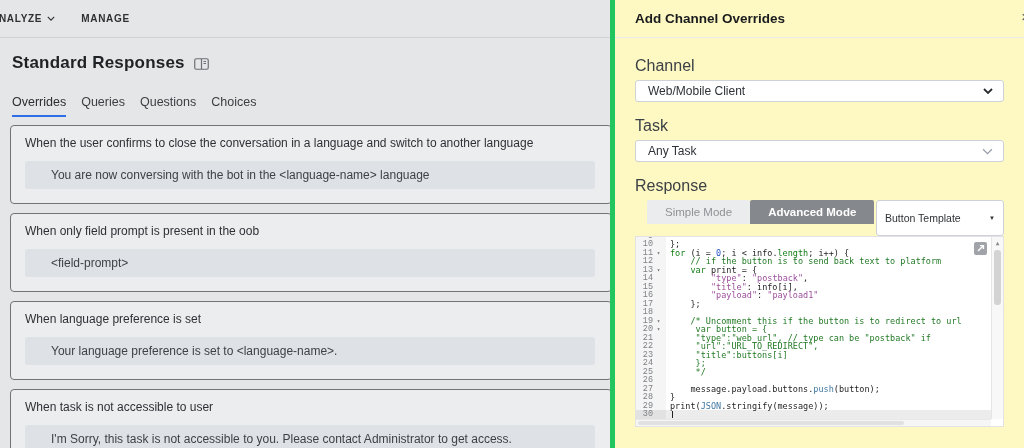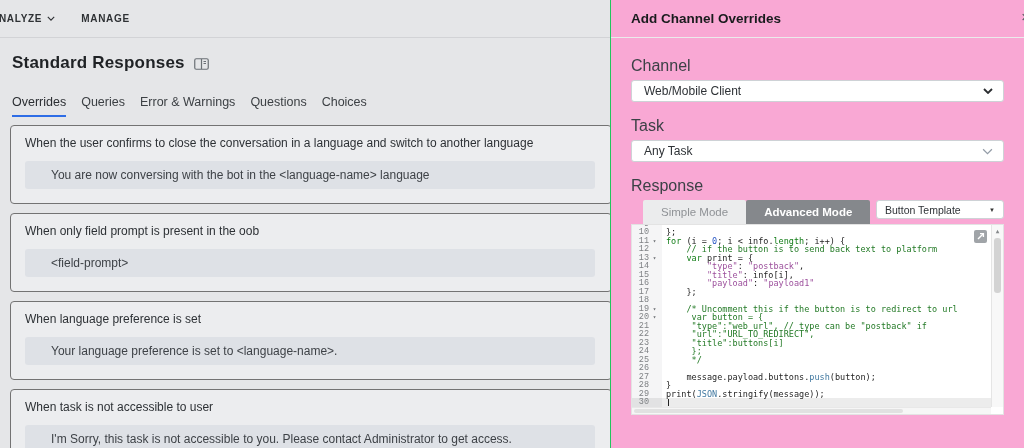--- a/index.html
+++ b/index.html
@@ -40,22 +40,22 @@
     border-radius:4px; padding:10px 16px 14px 14px;
   }
   .card-cond { font-size:12px; color:#2d3135; margin-bottom:11px; }
   .card-msg {
     background:#dee1e6; border-radius:3px; padding:7px 26px;
     font-size:12px; color:#3e4247;
   }
 
   
   .panel {
-    width:414px; flex:0 0 414px; background:#f9a8d4;
-    border-left:1px solid #22c55e; position:relative; overflow:hidden;
+    width:414px; flex:0 0 414px; background:#fef9c3;
+    border-left:5px solid #22c55e; position:relative; overflow:hidden;
   }
   .panel-header {
     height:38px; display:flex; align-items:center;
     padding:0 20px; border-bottom:1px solid #ebebeb; position:relative;
   }
   .panel-title { font-size:13.5px; font-weight:700; color:#191b1d; }
   .close-x {
     position:absolute; right:-6px; top:9px; font-size:15px; color:#54585c;
     cursor:pointer; line-height:1;
   }
@@ -71,21 +71,21 @@
   .chev-thin { width:11px; height:7px; opacity:0.75; }
 
   .resp-head { display:flex; justify-content:space-between; align-items:flex-start; }
   .modes { display:flex;padding-left:12px; }
   .mode {
     height:24px; line-height:24px; padding:0 18px; font-size:11.5px;
     background:#ebeced; color:#8f9296; border-radius:2px 2px 0 0; cursor:pointer;
   }
   .mode.active { background:#85888c; color:#ffffff; font-weight:700; }
   .tmpl-select {
-    width:128px; height:19px; border:1px solid #ced2d6; border-radius:3px;
+    width:128px; height:36px; border:1px solid #ced2d6; border-radius:3px;
     display:flex; align-items:center; justify-content:space-between;
     padding:0 8px; font-size:10.5px; color:#2e3236; cursor:pointer; background:#fff;
   }
   .tri { font-size:6px; color:#333; }
 
   
   .editor {
     position:relative; height:191px; border:1px solid #e3e3e3; background:#fff;
     overflow:hidden; font-family:"DejaVu Sans Mono", monospace; cursor:text;
   }
@@ -149,21 +149,20 @@
           <rect x="0.75" y="0.75" width="13.5" height="10.5" rx="1.5" fill="none" stroke="#6b7075" stroke-width="1.2"></rect>
           <line x1="7.5" y1="1" x2="7.5" y2="11" stroke="#6b7075" stroke-width="1.2"></line>
           <line x1="9.5" y1="3.5" x2="12" y2="3.5" stroke="#6b7075" stroke-width="1"></line>
           <line x1="9.5" y1="5.5" x2="12" y2="5.5" stroke="#6b7075" stroke-width="1"></line>
         </svg>
       </div>
 
       <div class="tabs" id="tabs">
           <div class="tab active">Overrides</div>
           <div class="tab">Queries</div>
-          <div class="tab">Error &amp; Warnings</div>
           <div class="tab">Questions</div>
           <div class="tab">Choices</div>
         </div>
 
       <div class="cards" id="cards">
           <div class="card">
             <div class="card-cond">When the user confirms to close the conversation in a language and switch to another language</div>
             <div class="card-msg">You are now conversing with the bot in the &lt;language-name&gt; language</div>
           </div>
           <div class="card">

